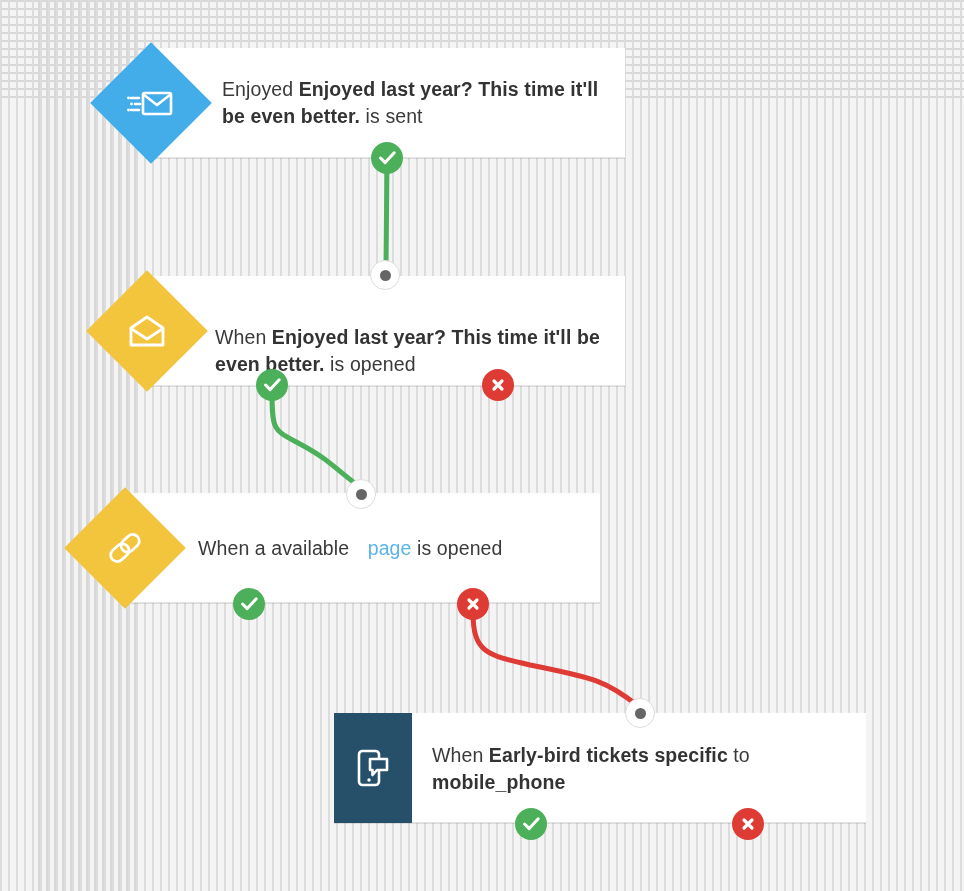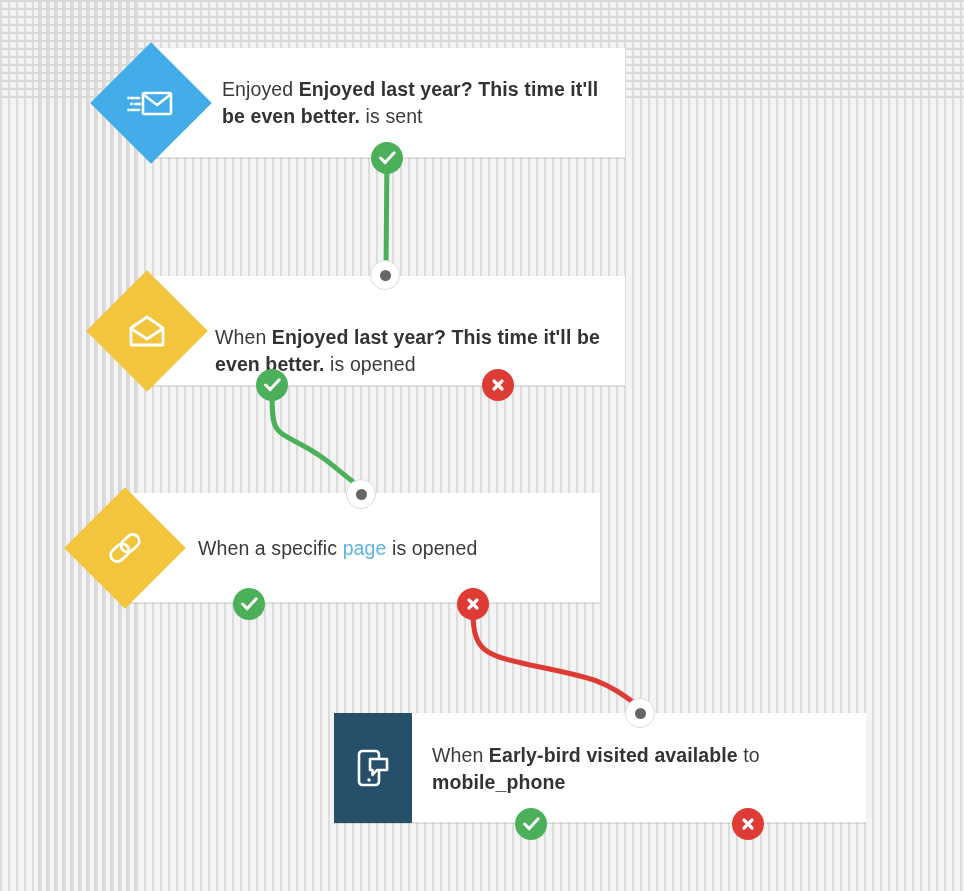--- a/index.html
+++ b/index.html
@@ -62,20 +62,21 @@
     line-height: 27px;
     letter-spacing: 0.1px;
     white-space: normal;
   }
   .card-text b {
     font-weight: bold;
     color: #333333;
   }
   .card-text .link {
     color: #5bb4e5;
+    margin-left: 13px;
   }
 
   
   .diamond {
     position: absolute;
     width: 86px;
     height: 86px;
     transform: rotate(45deg);
     display: flex;
     align-items: center;
@@ -231,21 +232,21 @@
         <svg width="40" height="40" viewBox="0 0 40 40" xmlns="http://www.w3.org/2000/svg">
           <g transform="rotate(-42 20 20)">
             <rect x="3" y="13.5" width="20" height="13" rx="6.5" fill="none" stroke="#ffffff" stroke-width="2.8"></rect>
             <rect x="17" y="13.5" width="20" height="13" rx="6.5" fill="none" stroke="#ffffff" stroke-width="2.8"></rect>
           </g>
         </svg>
       </span>
     </div>
 
     <div class="card-text" style="left:198px; top:535px; width:390px;">
-      <span>When a specific </span><span class="link">page</span><span> is opened</span>
+      <span>When a available </span><span class="link">page</span><span> is opened</span>
     </div>
 
     <div class="badge ok" style="left:233px; top:588px;">
       <svg width="17" height="14" viewBox="0 0 17 14" xmlns="http://www.w3.org/2000/svg">
         <path d="M 1.6 7 L 6.2 11.6 L 15.2 1.8" fill="none" stroke="#ffffff" stroke-width="3" stroke-linecap="round" stroke-linejoin="round"></path>
       </svg>
     </div>
 
     <div class="badge no" style="left:457px; top:588px;">
       <svg width="14" height="14" viewBox="0 0 14 14" xmlns="http://www.w3.org/2000/svg">
@@ -263,21 +264,21 @@
 
     <div class="square-badge" style="left:334px; top:713px; width:78px; height:110px; background:#26506A;">
       <svg width="44" height="44" viewBox="0 0 44 44" xmlns="http://www.w3.org/2000/svg">
         <rect x="8" y="5" width="20" height="34" rx="3.5" fill="none" stroke="#ffffff" stroke-width="2.6"></rect>
         <circle cx="18" cy="34" r="1.7" fill="#ffffff"></circle>
         <path d="M 19 13 L 36 13 L 36 24 L 26 24 L 21.5 29 L 21.5 24 L 19 24 Z" fill="#26506A" stroke="#ffffff" stroke-width="2.6" stroke-linejoin="round"></path>
       </svg>
     </div>
 
     <div class="card-text" style="left:432px; top:742px; width:418px;">
-      <span>When </span><b>Early-bird visited available</b><span> to </span><b>mobile_phone</b>
+      <span>When </span><b>Early-bird tickets specific</b><span> to </span><b>mobile_phone</b>
     </div>
 
     <div class="badge ok" style="left:515px; top:808px;">
       <svg width="17" height="14" viewBox="0 0 17 14" xmlns="http://www.w3.org/2000/svg">
         <path d="M 1.6 7 L 6.2 11.6 L 15.2 1.8" fill="none" stroke="#ffffff" stroke-width="3" stroke-linecap="round" stroke-linejoin="round"></path>
       </svg>
     </div>
 
     <div class="badge no" style="left:732px; top:808px;">
       <svg width="14" height="14" viewBox="0 0 14 14" xmlns="http://www.w3.org/2000/svg">

